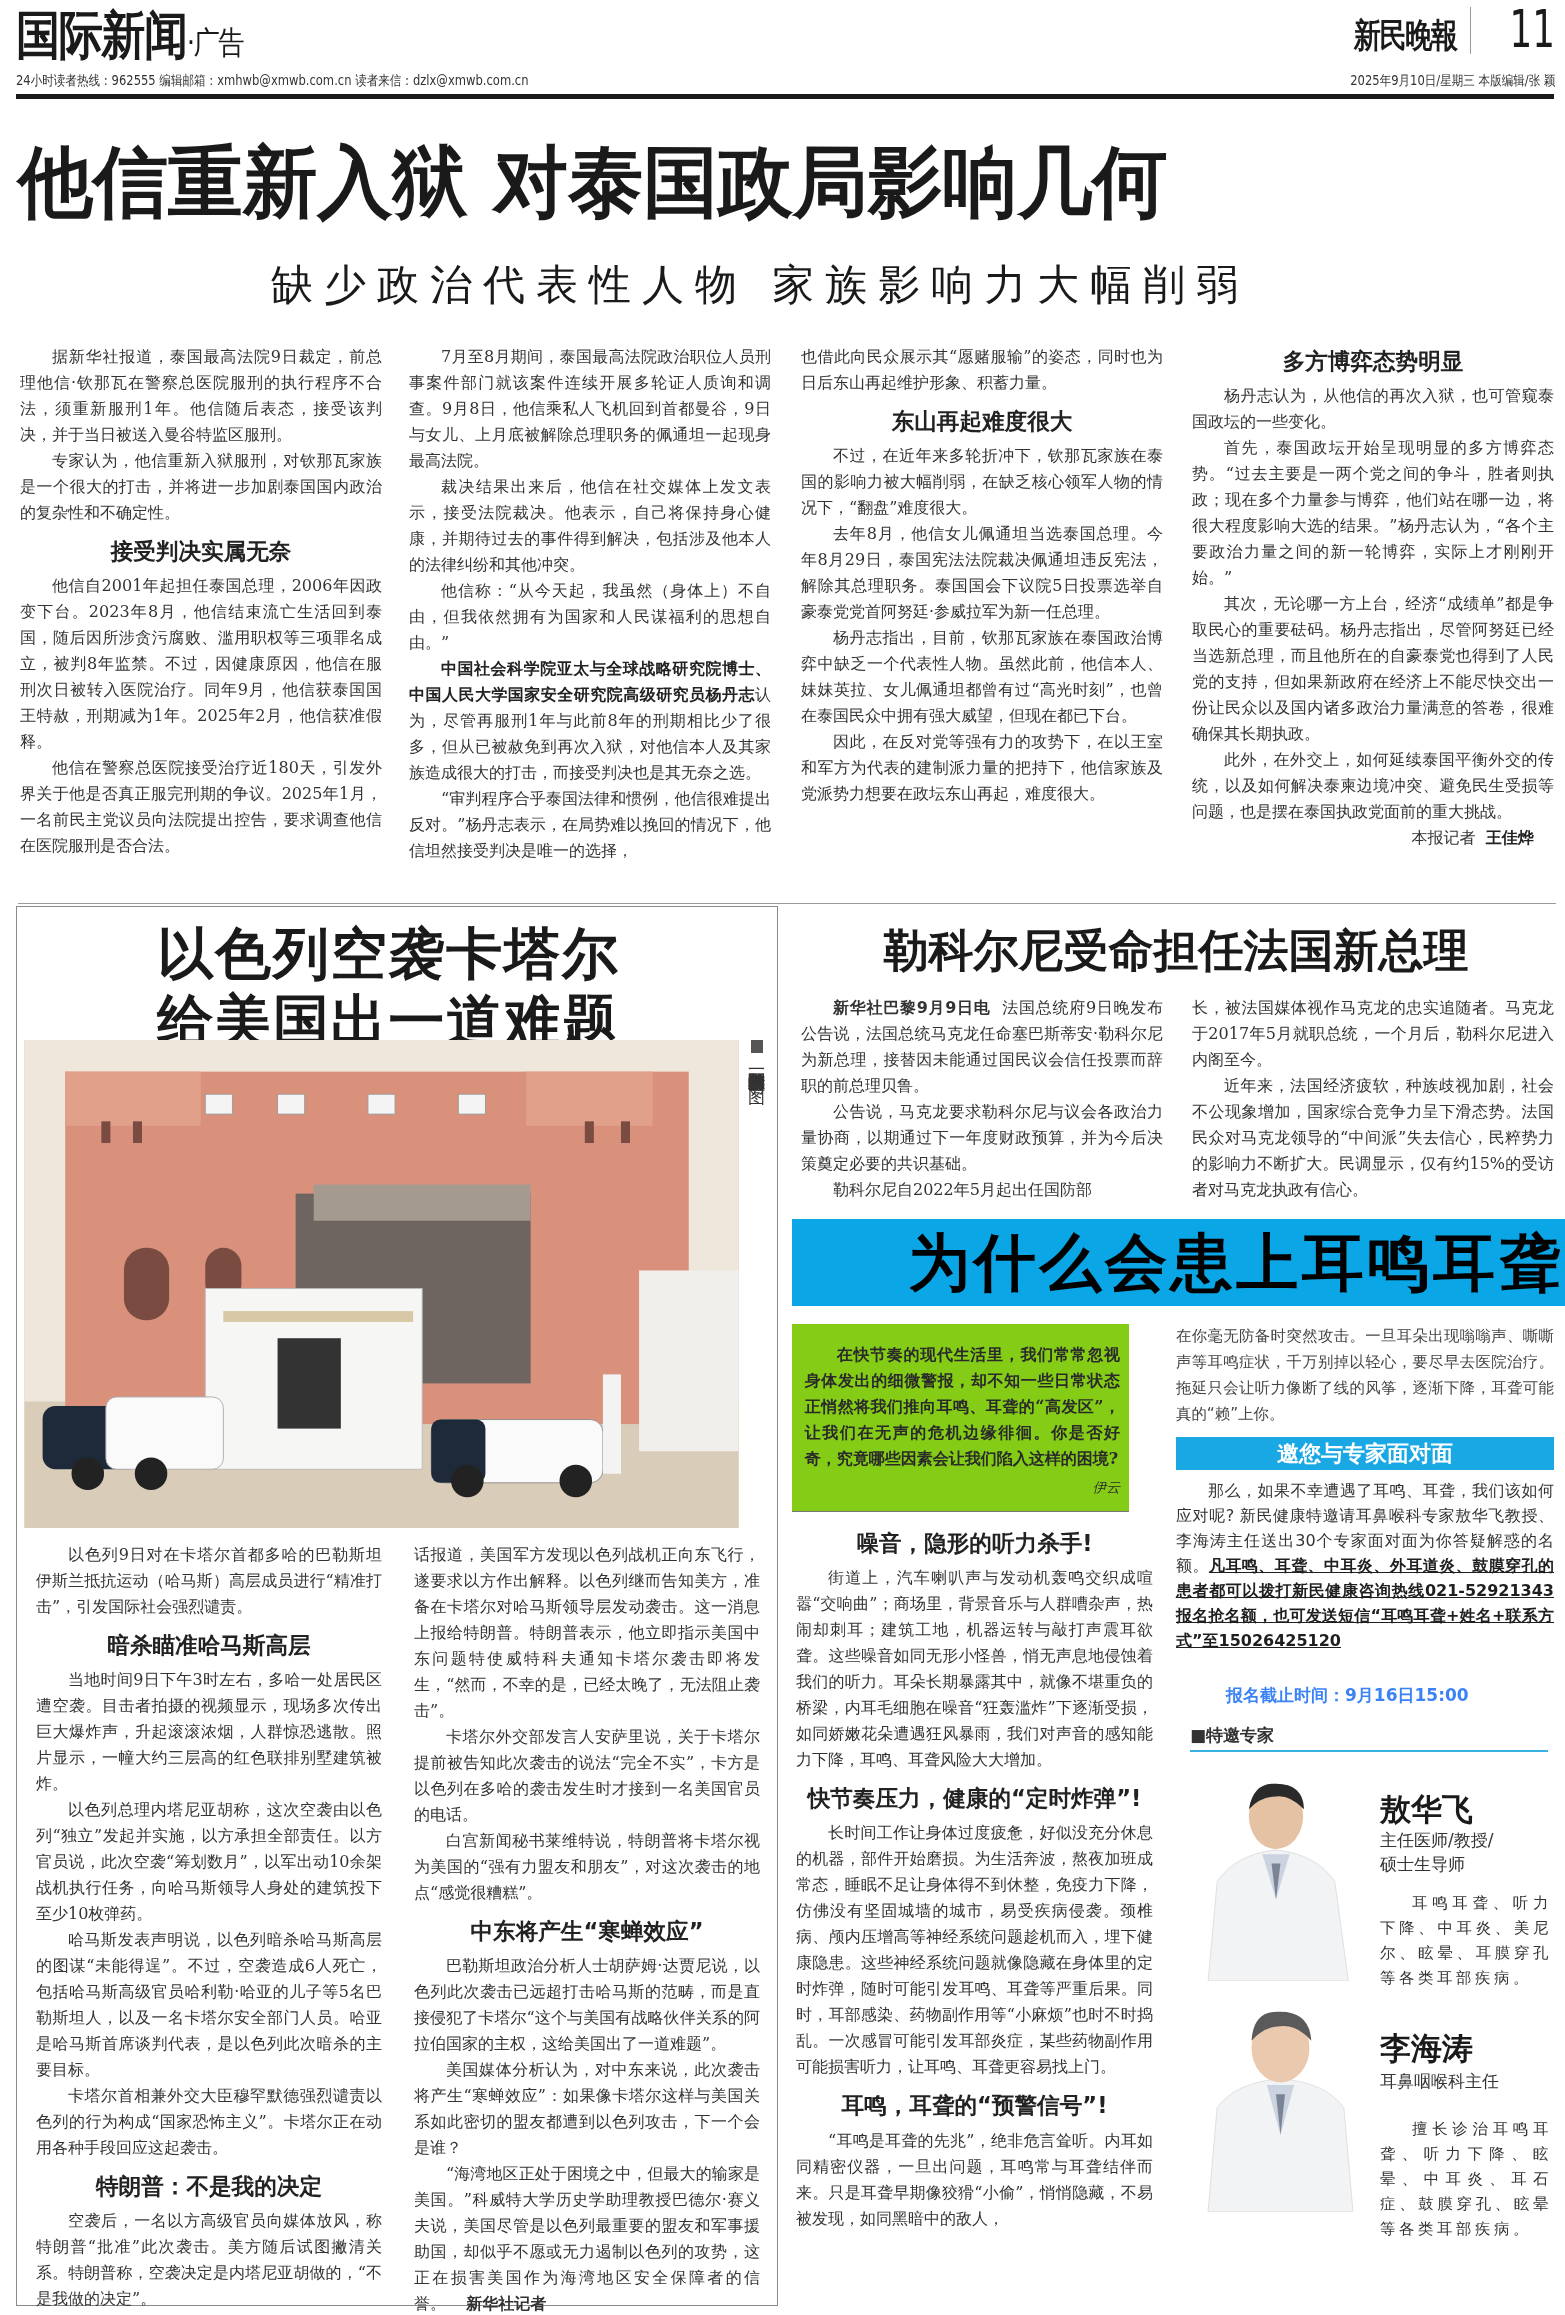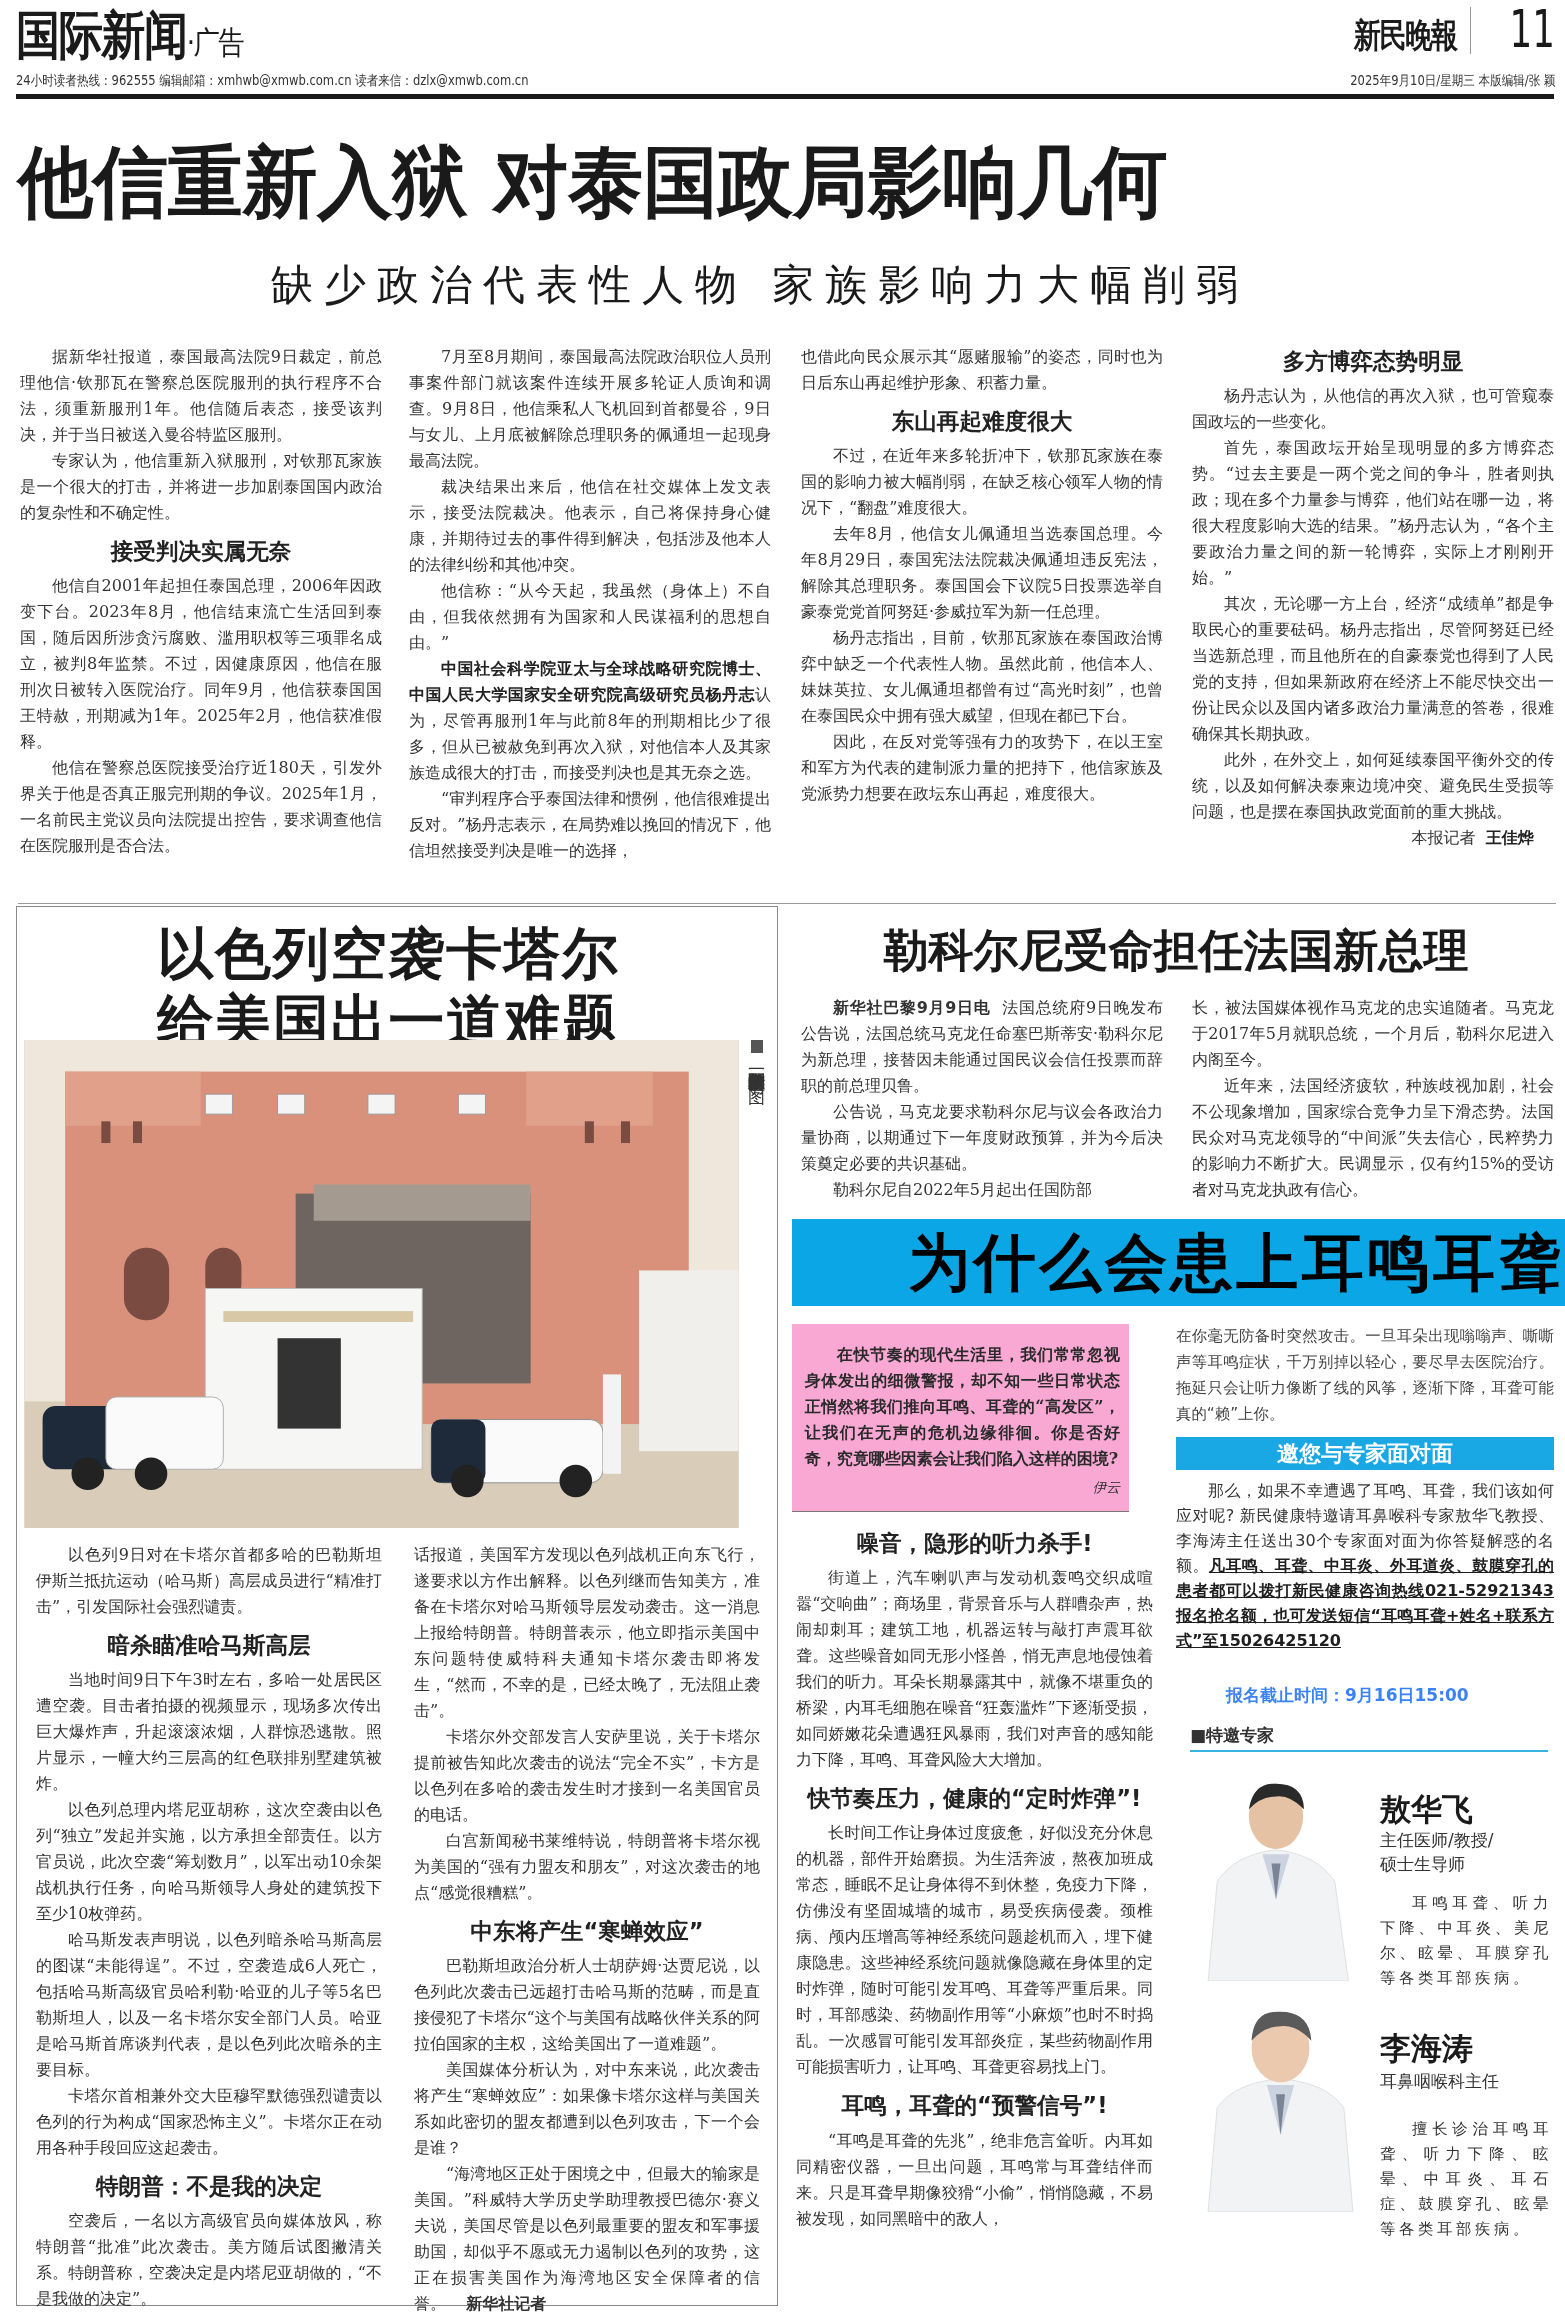--- a/index.html
+++ b/index.html
@@ -39,21 +39,21 @@
   #qatar-headline { left: 90px; top: 920px; width: 597px; font-size: 56px; font-weight: bold; color: #1a1a1a; text-align: center; line-height: 67px; letter-spacing: 1.8px; }
   #qatar-photo { left: 23.5px; top: 1040px; width: 715px; height: 488px; overflow: hidden; background: #e8ddd0; }
   #photo-caption { left: 746px; top: 1040px; width: 22px; font-size: 17px; line-height: 22px; color: #333; writing-mode: vertical-rl; }
   #photo-caption .mark { display:inline-block; width: 12.7px; height: 12.7px; background: #555; margin-bottom: 7.2px; }
 
   
   #france-headline { left: 796px; top: 924px; width: 760px; font-size: 45px; font-weight: bold; color: #1a1a1a; text-align: center; letter-spacing: 0; line-height: 54px; white-space: nowrap; }
 
   
   #ad-banner { left: 792px; top: 1219px; width: 928px; height: 87px; background: #0aa6e6; color: #000000; font-size: 62px; font-weight: bold; text-align: center; line-height: 87px; letter-spacing: 3.6px; }
-  #ad-intro { left: 792px; top: 1324px; width: 337px; height: 188px; background: #f9a8d4; border-bottom: 1.8px solid #777; padding: 18px 9px 9px 12.7px; font-size: 16px; line-height: 26px; font-weight: bold; text-align: justify; color: #2a2a2a; }
+  #ad-intro { left: 792px; top: 1324px; width: 337px; height: 188px; background: #84cc16; border-bottom: 1.8px solid #777; padding: 18px 9px 9px 12.7px; font-size: 16px; line-height: 26px; font-weight: bold; text-align: justify; color: #2a2a2a; }
   #ad-intro p { text-indent: 2em; }
   #ad-intro .author { text-align: right; font-weight: normal; font-style: italic; font-size: 13.6px; margin-top: 1.8px; }
   #invite-bar { left: 1176px; top: 1437px; width: 378px; height: 33px; background: #1aa8e4; color: #fff; text-align: center; font-size: 22px; font-weight: bold; line-height: 33px; }
   .under { text-decoration: underline; font-weight: bold; color: #1f1f1f; }
   #deadline { left: 1226px; top: 1684px; font-size: 17px; font-weight: bold; color: #3b82f6; }
   #experts-label { left: 1190px; top: 1724px; font-size: 17px; font-weight: bold; color: #333; }
   #experts-rule { left: 1190px; top: 1750px; width: 358px; height: 1.8px; background: #38b1e3; }
   .doc-photo { position: absolute; }
   .doc-name { position: absolute; font-size: 31px; font-weight: bold; color: #1a1a1a; }
   .doc-title { position: absolute; font-size: 17px; color: #333; line-height: 23.5px; }

